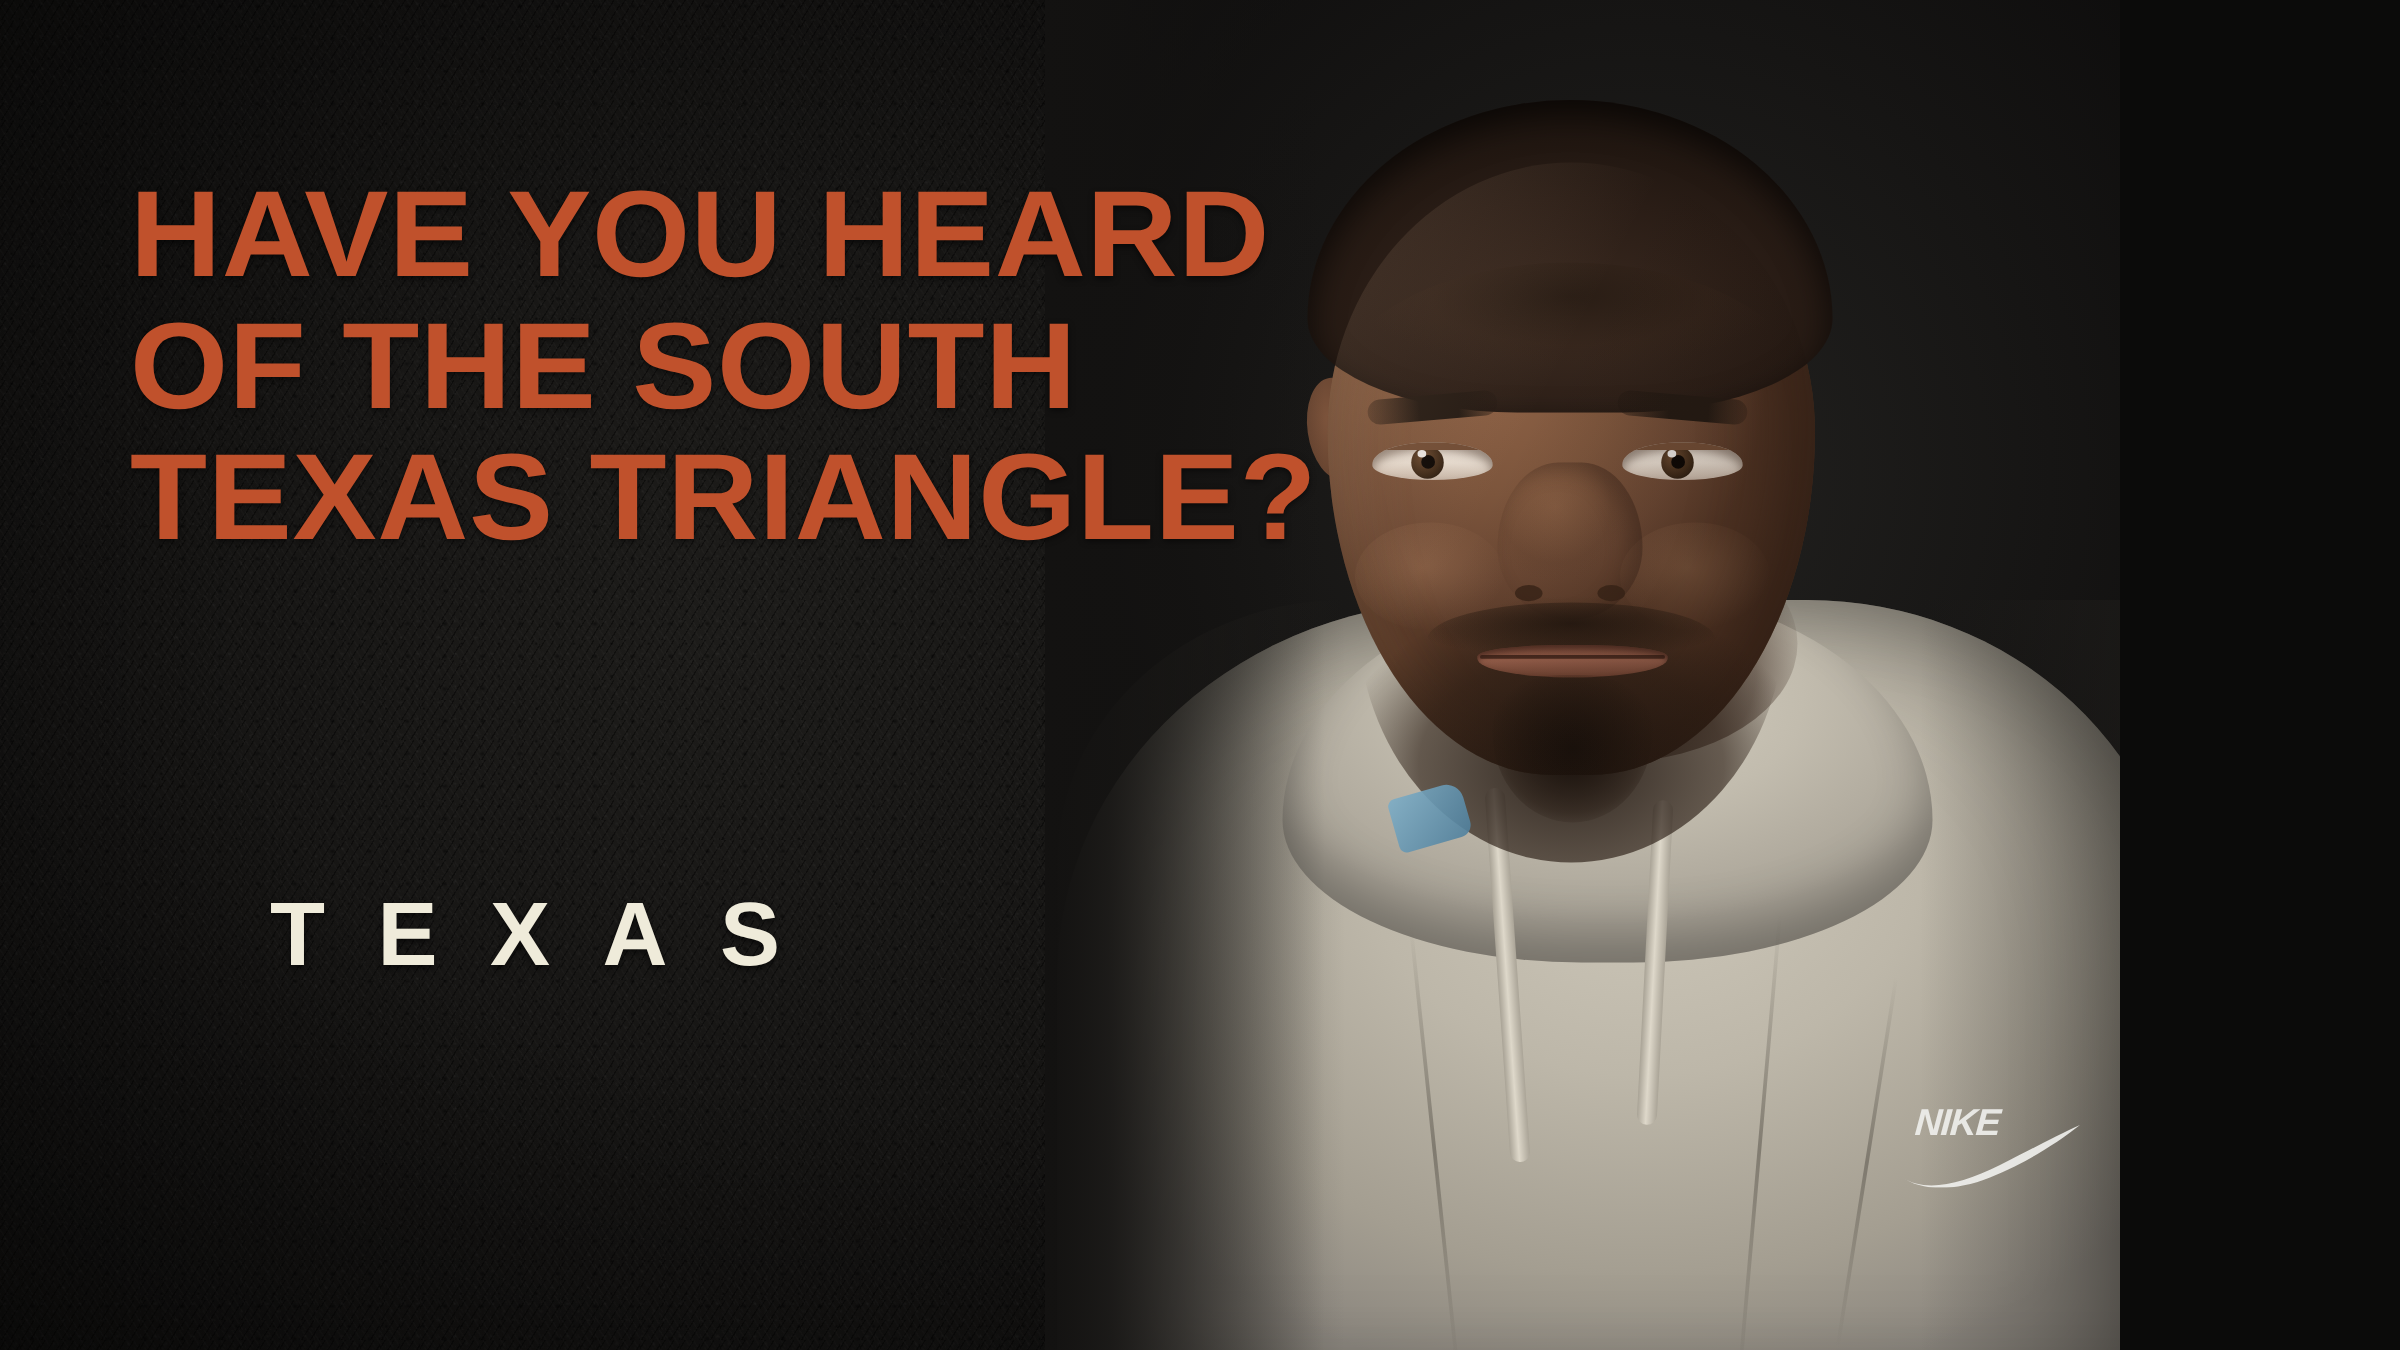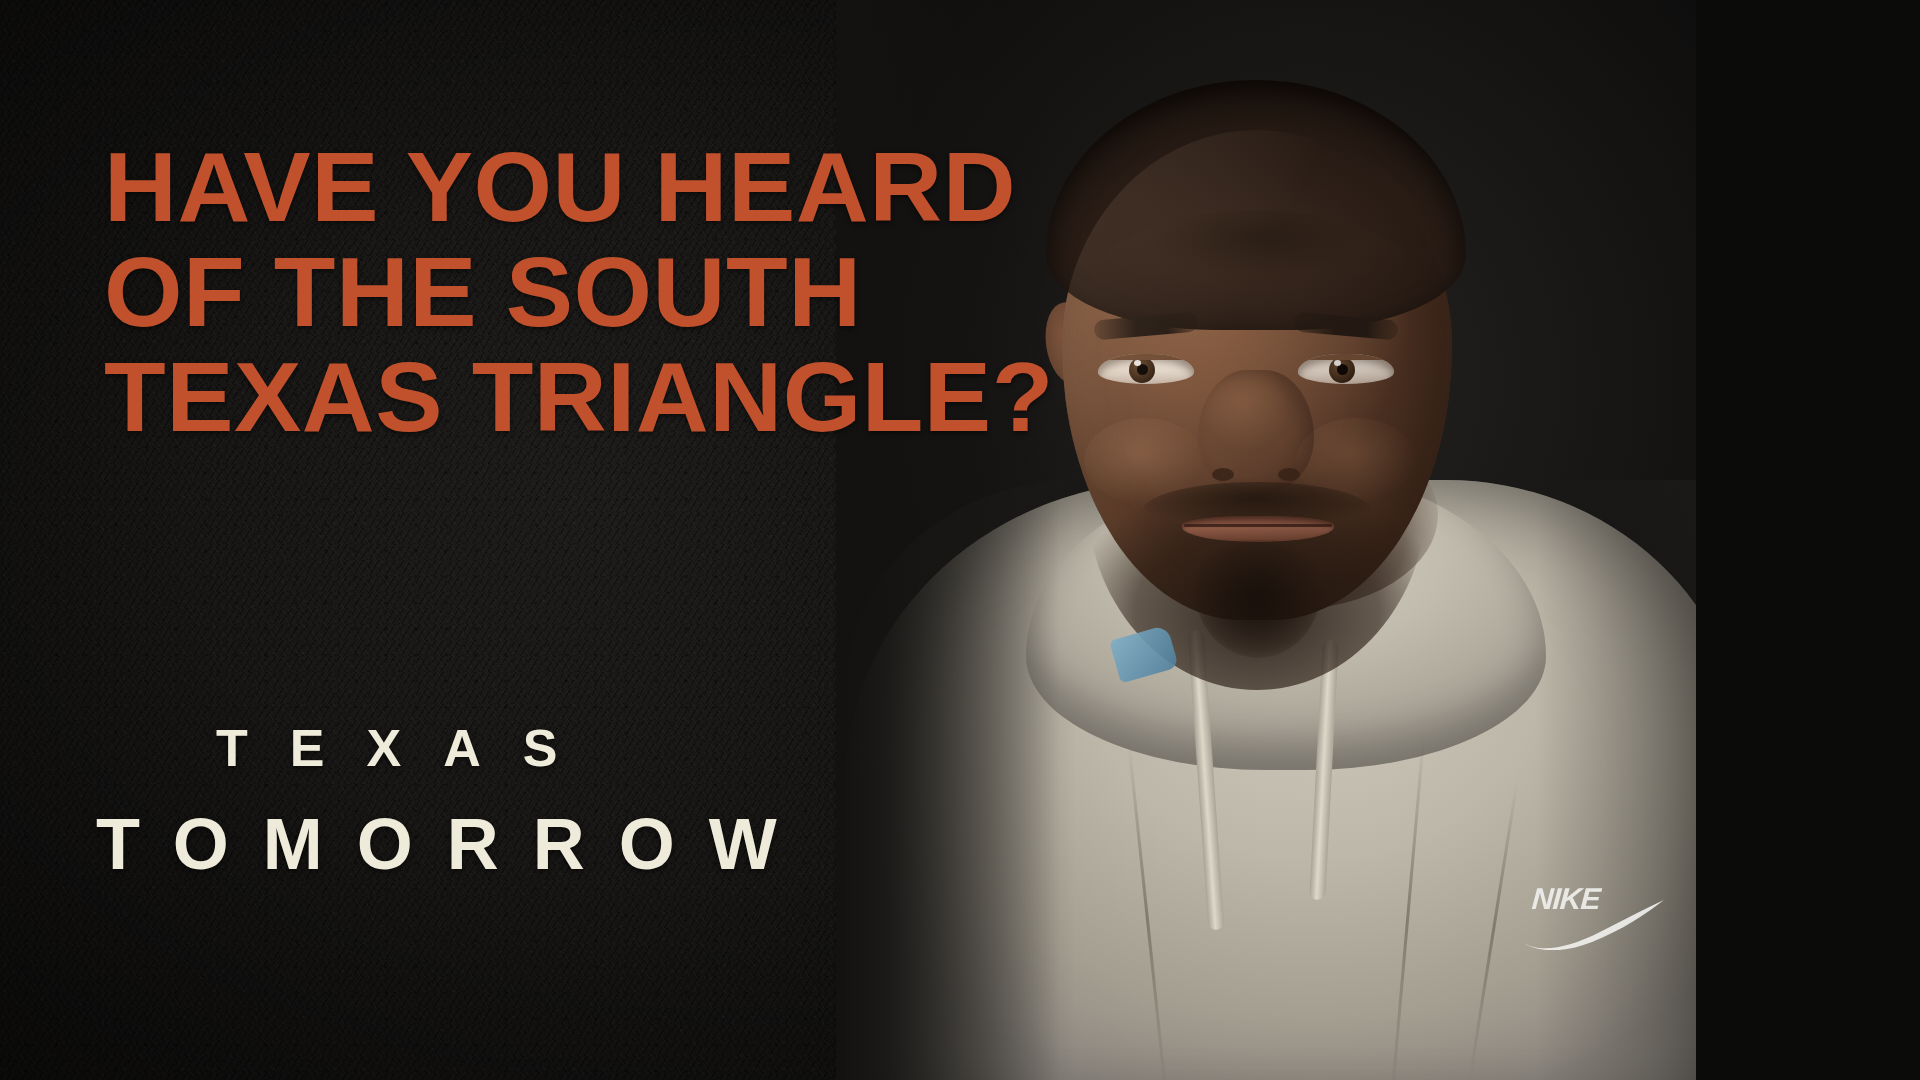--- a/index.html
+++ b/index.html
@@ -70,21 +70,21 @@
   }
   .logo-line {
     display:block;
     color:#efebda;
     font-family:"Liberation Sans", sans-serif;
     font-weight:700;
     white-space:nowrap;
     text-shadow:0 2px 6px rgba(0,0,0,.6);
   }
   .logo-texas {
-    font-size:52px;
+    font-size:72px;
     line-height:96px;
     letter-spacing:42px;
     padding-left:120px;
   }
   .logo-tomorrow {
     font-size:72px;
     line-height:96px;
     letter-spacing:34px;
   }
   .byline {
@@ -412,16 +412,15 @@
   </div>
 
   <div class="headline">
     <span class="hl">HAVE YOU HEARD</span>
     <span class="hl">OF THE SOUTH</span>
     <span class="hl">TEXAS TRIANGLE?</span>
   </div>
 
   <div class="logo">
     <span class="logo-line logo-texas">TEXAS</span>
-    <span class="logo-line logo-tomorrow">TOMORROW</span>
   </div>
 
 </div>
 
 </body></html>

